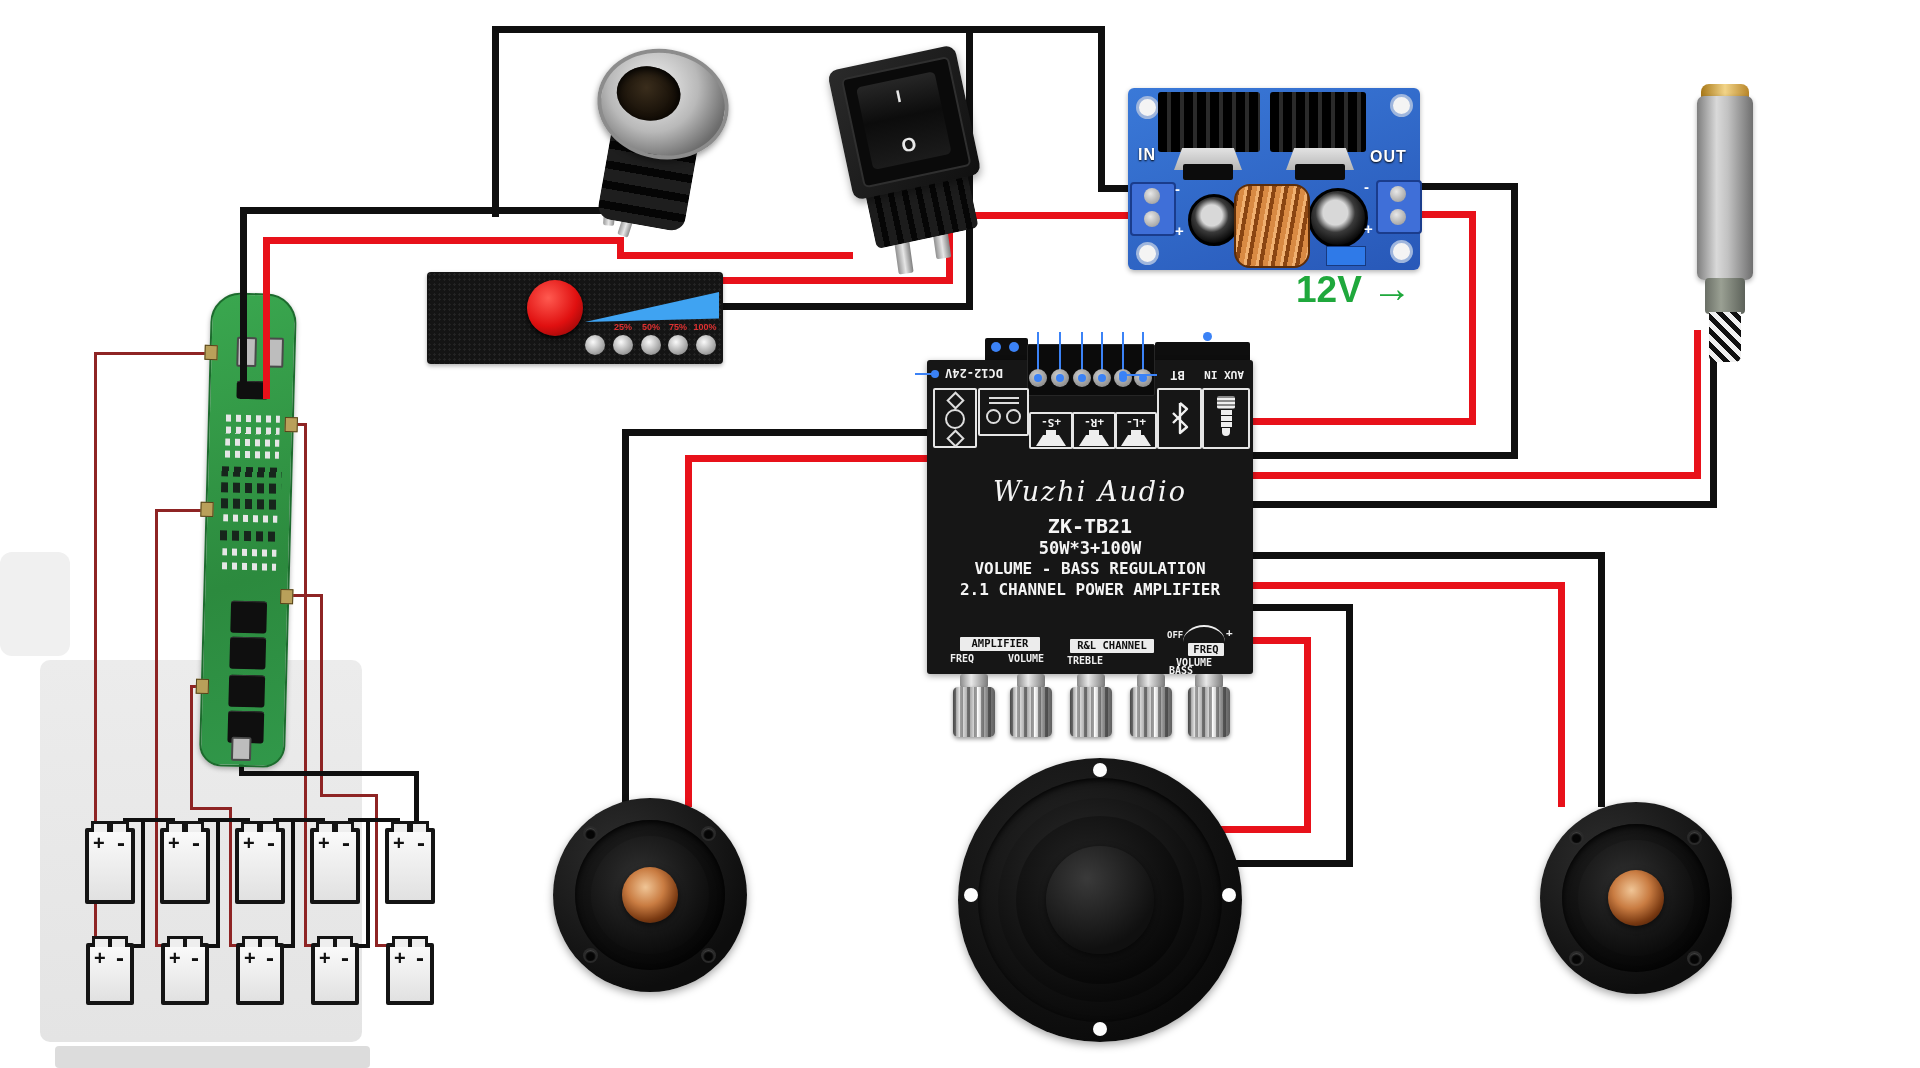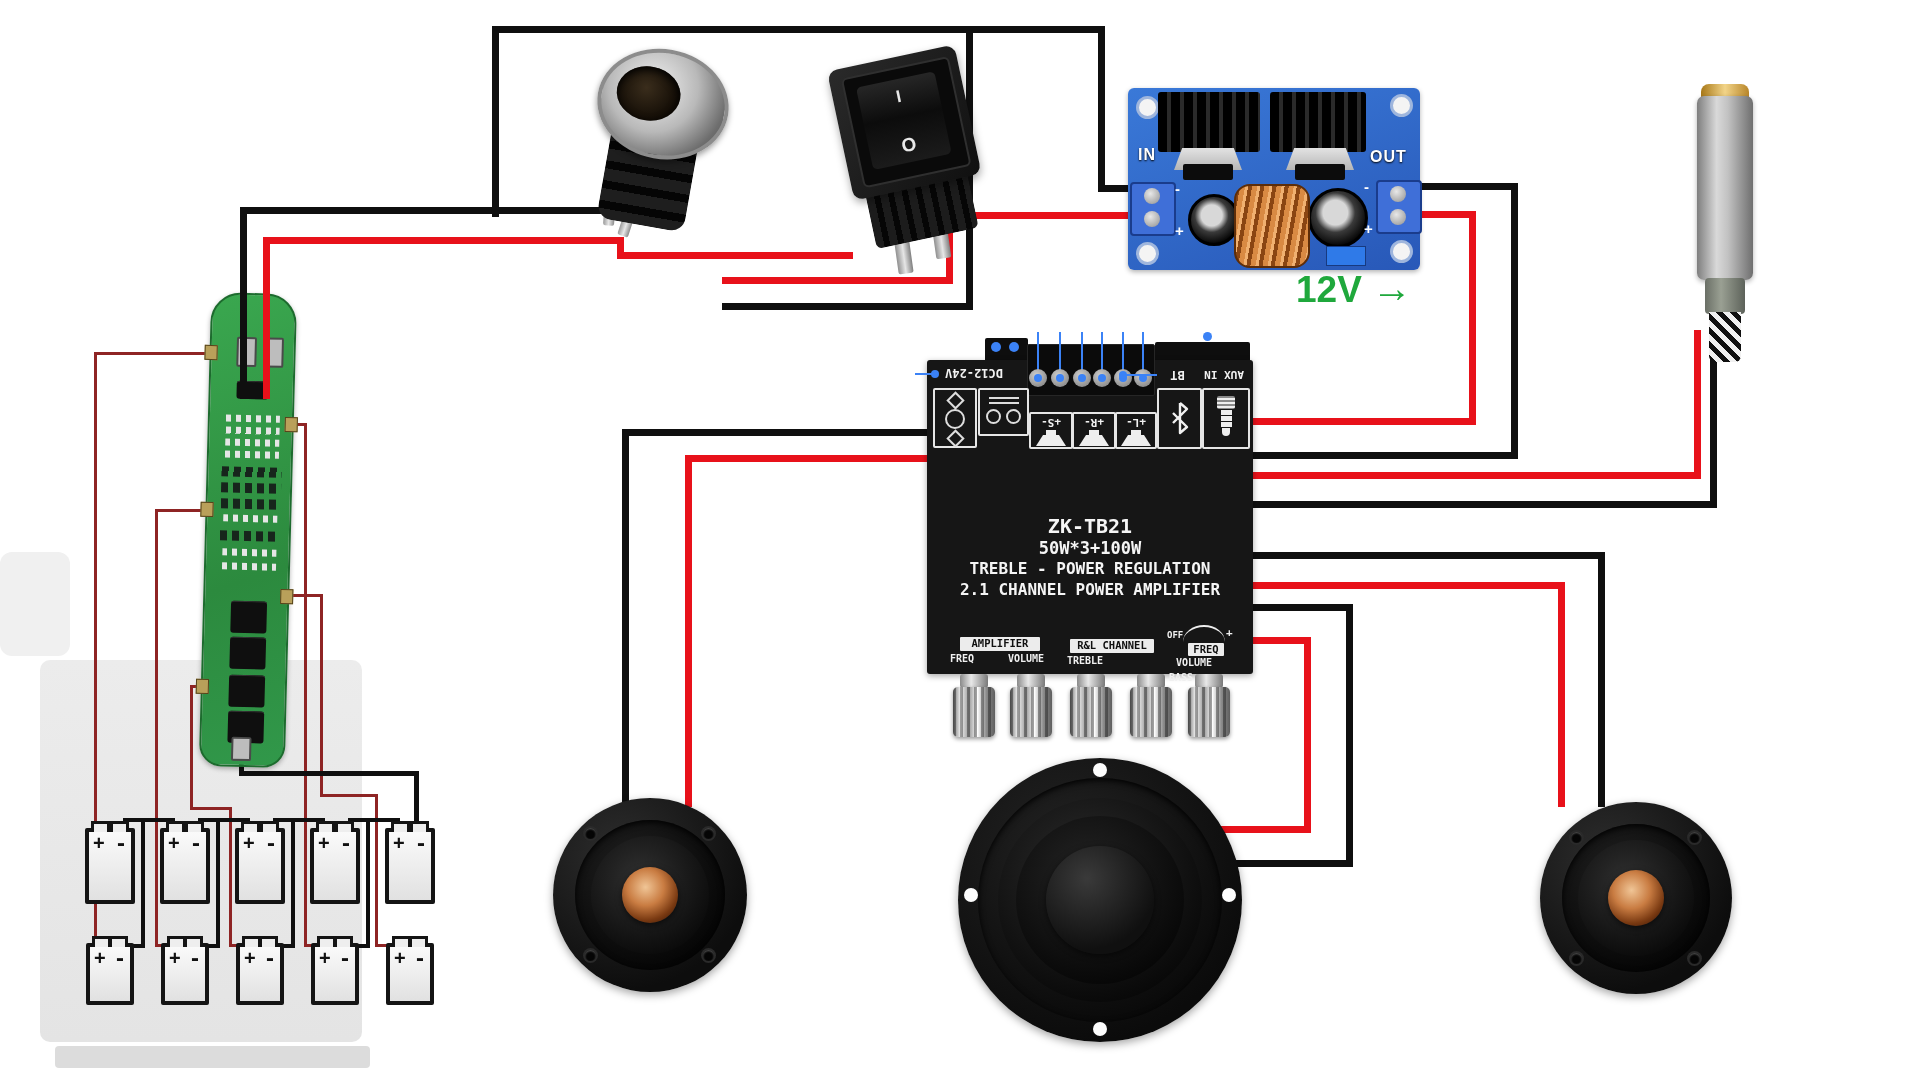--- a/index.html
+++ b/index.html
@@ -227,20 +227,33 @@
     <div class="rk-body">
       <div class="rk-face">
         <div class="rk-rocker">
           <span class="rk-on">I</span>
           <span class="rk-off">O</span>
         </div>
       </div>
     </div>
   </div>
 
+  <div class="comp" id="indicator">
+    <div class="ind-btn"></div>
+    <div class="ind-wedge"></div>
+    <div class="ind-led" style="left:158px;"></div>
+    <div class="ind-led" style="left:186px;"></div>
+    <div class="ind-led" style="left:214px;"></div>
+    <div class="ind-led" style="left:241px;"></div>
+    <div class="ind-led" style="left:269px;"></div>
+    <div class="ind-lbl" style="left:181px;">25%</div>
+    <div class="ind-lbl" style="left:209px;">50%</div>
+    <div class="ind-lbl" style="left:236px;">75%</div>
+    <div class="ind-lbl" style="left:263px;">100%</div>
+  </div>
 
   <div class="comp" id="buck">
     <div class="bk-hole" style="left:8px;top:8px;"></div>
     <div class="bk-hole" style="left:262px;top:6px;"></div>
     <div class="bk-hole" style="left:8px;top:154px;"></div>
     <div class="bk-hole" style="left:262px;top:152px;"></div>
     <div class="bk-hs" style="left:30px;width:102px;"></div>
     <div class="bk-hs" style="left:142px;width:96px;"></div>
     <div class="bk-tab" style="left:46px;width:68px;"></div>
     <div class="bk-to220" style="left:55px;width:50px;"></div>
@@ -356,31 +369,32 @@
       </svg>
     </div>
     <div class="amp-box" style="left:275px;top:58px;width:44px;height:57px;">
       <div style="width:18px;height:13px;background:#eee;margin:6px auto 1px;border-radius:2px;background-image:repeating-linear-gradient(180deg,#888 0 2px,transparent 2px 4px);"></div>
       <div style="width:11px;height:5px;background:#eee;margin:1px auto;"></div>
       <div style="width:11px;height:5px;background:#eee;margin:1px auto;"></div>
       <div style="width:11px;height:5px;background:#eee;margin:1px auto;"></div>
       <div style="width:8px;height:8px;background:#eee;margin:0 auto;border-radius:0 0 5px 5px;"></div>
     </div>
 
+    <div class="amp-center brand" style="top:146px;">Wuzhi Audio</div>
     <div class="amp-center mono" style="top:184px;font-size:20px;">ZK-TB21</div>
     <div class="amp-center mono" style="top:208px;font-size:17px;">50W*3+100W</div>
-    <div class="amp-center mono" style="top:229px;font-size:16px;">TREBLE - POWER REGULATION</div>
+    <div class="amp-center mono" style="top:229px;font-size:16px;">VOLUME - BASS REGULATION</div>
     <div class="amp-center mono" style="top:250px;font-size:16px;">2.1 CHANNEL POWER AMPLIFIER</div>
 
     <div class="grp-box" style="left:33px;top:307px;width:80px;height:14px;">AMPLIFIER</div>
     <div class="knob-lbl" style="left:23px;top:323px;">FREQ</div>
     <div class="knob-lbl" style="left:81px;top:323px;">VOLUME</div>
     <div class="grp-box" style="left:143px;top:309px;width:84px;height:14px;">R&amp;L CHANNEL</div>
     <div class="knob-lbl" style="left:140px;top:325px;">TREBLE</div>
-    <div class="knob-lbl" style="left:206px;top:342px;margin-left:36px;">BASS</div>
+    <div class="knob-lbl" style="left:206px;top:335px;margin-left:36px;">BASS</div>
     <div class="knob-lbl" style="left:240px;top:300px;font-size:9px;">OFF</div>
     <div class="arc" style="left:256px;top:295px;"></div>
     <div class="knob-lbl" style="left:299px;top:296px;font-size:11px;">+</div>
     <div class="grp-box" style="left:261px;top:313px;width:36px;height:13px;">FREQ</div>
     <div class="knob-lbl" style="left:249px;top:327px;">VOLUME</div>
 
     <div class="knob-nut" style="left:33px;top:344px;"></div>
     <div class="knob-nut" style="left:90px;top:344px;"></div>
     <div class="knob-nut" style="left:150px;top:344px;"></div>
     <div class="knob-nut" style="left:210px;top:344px;"></div>

